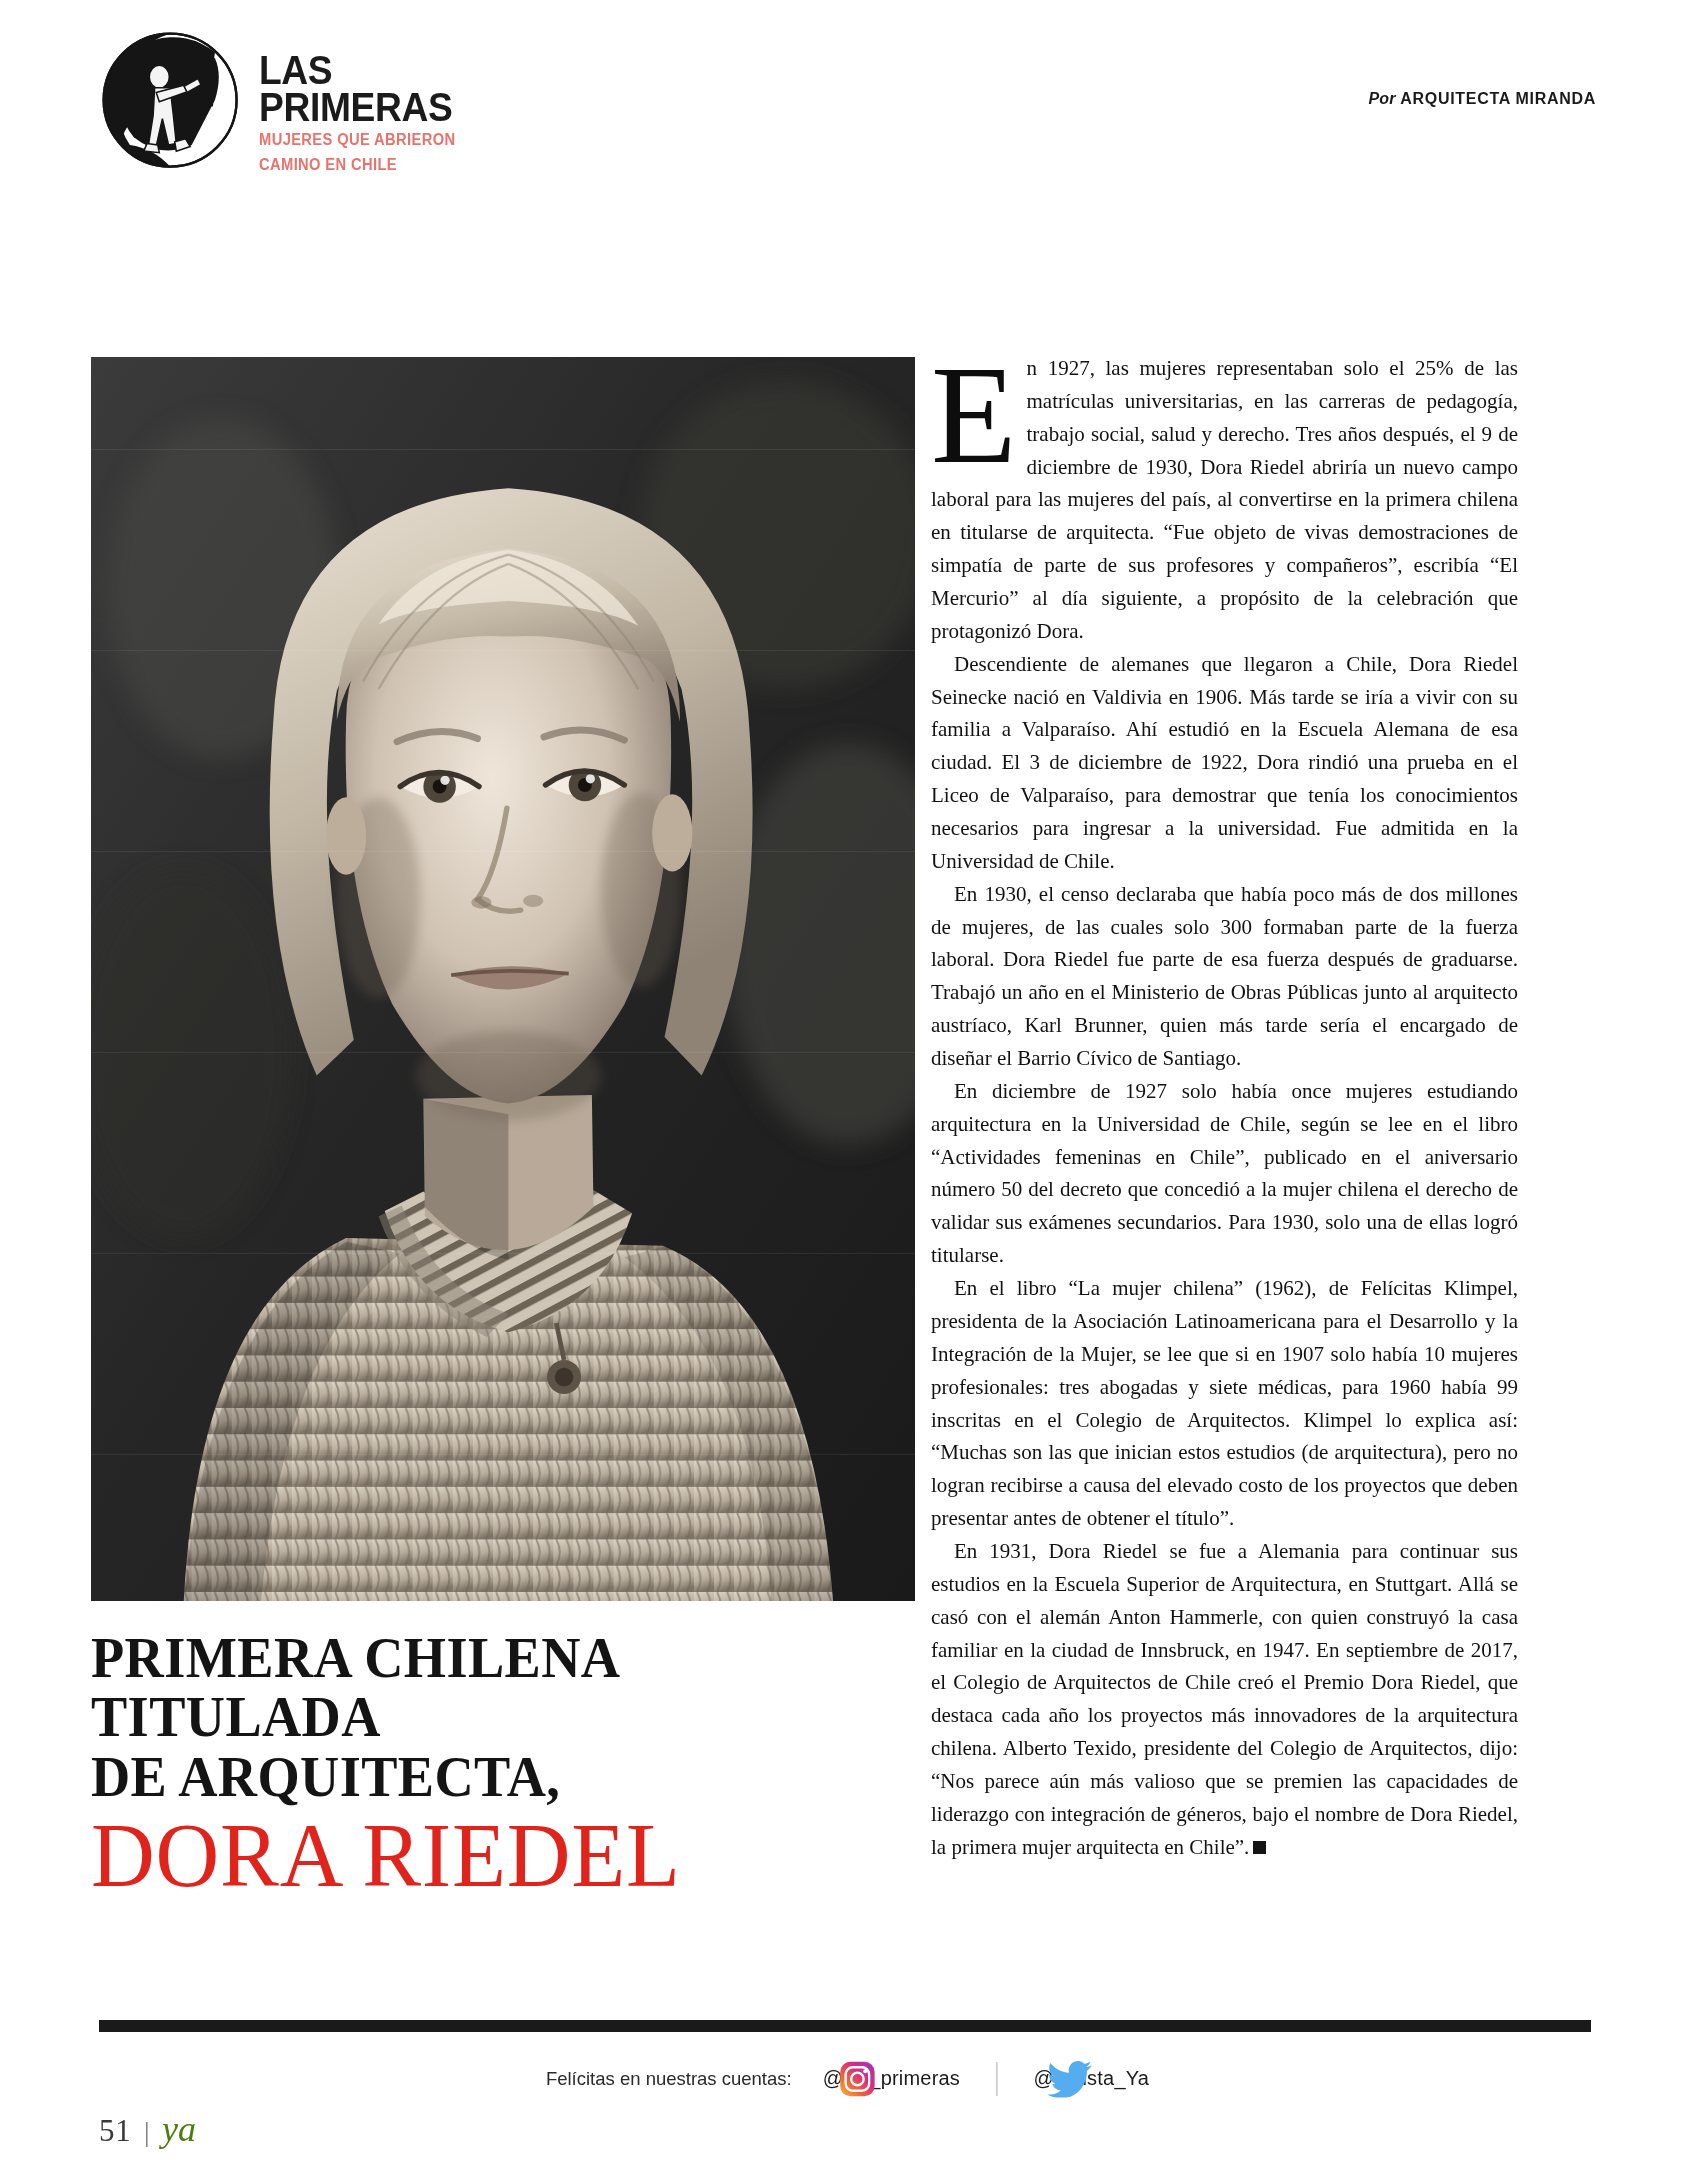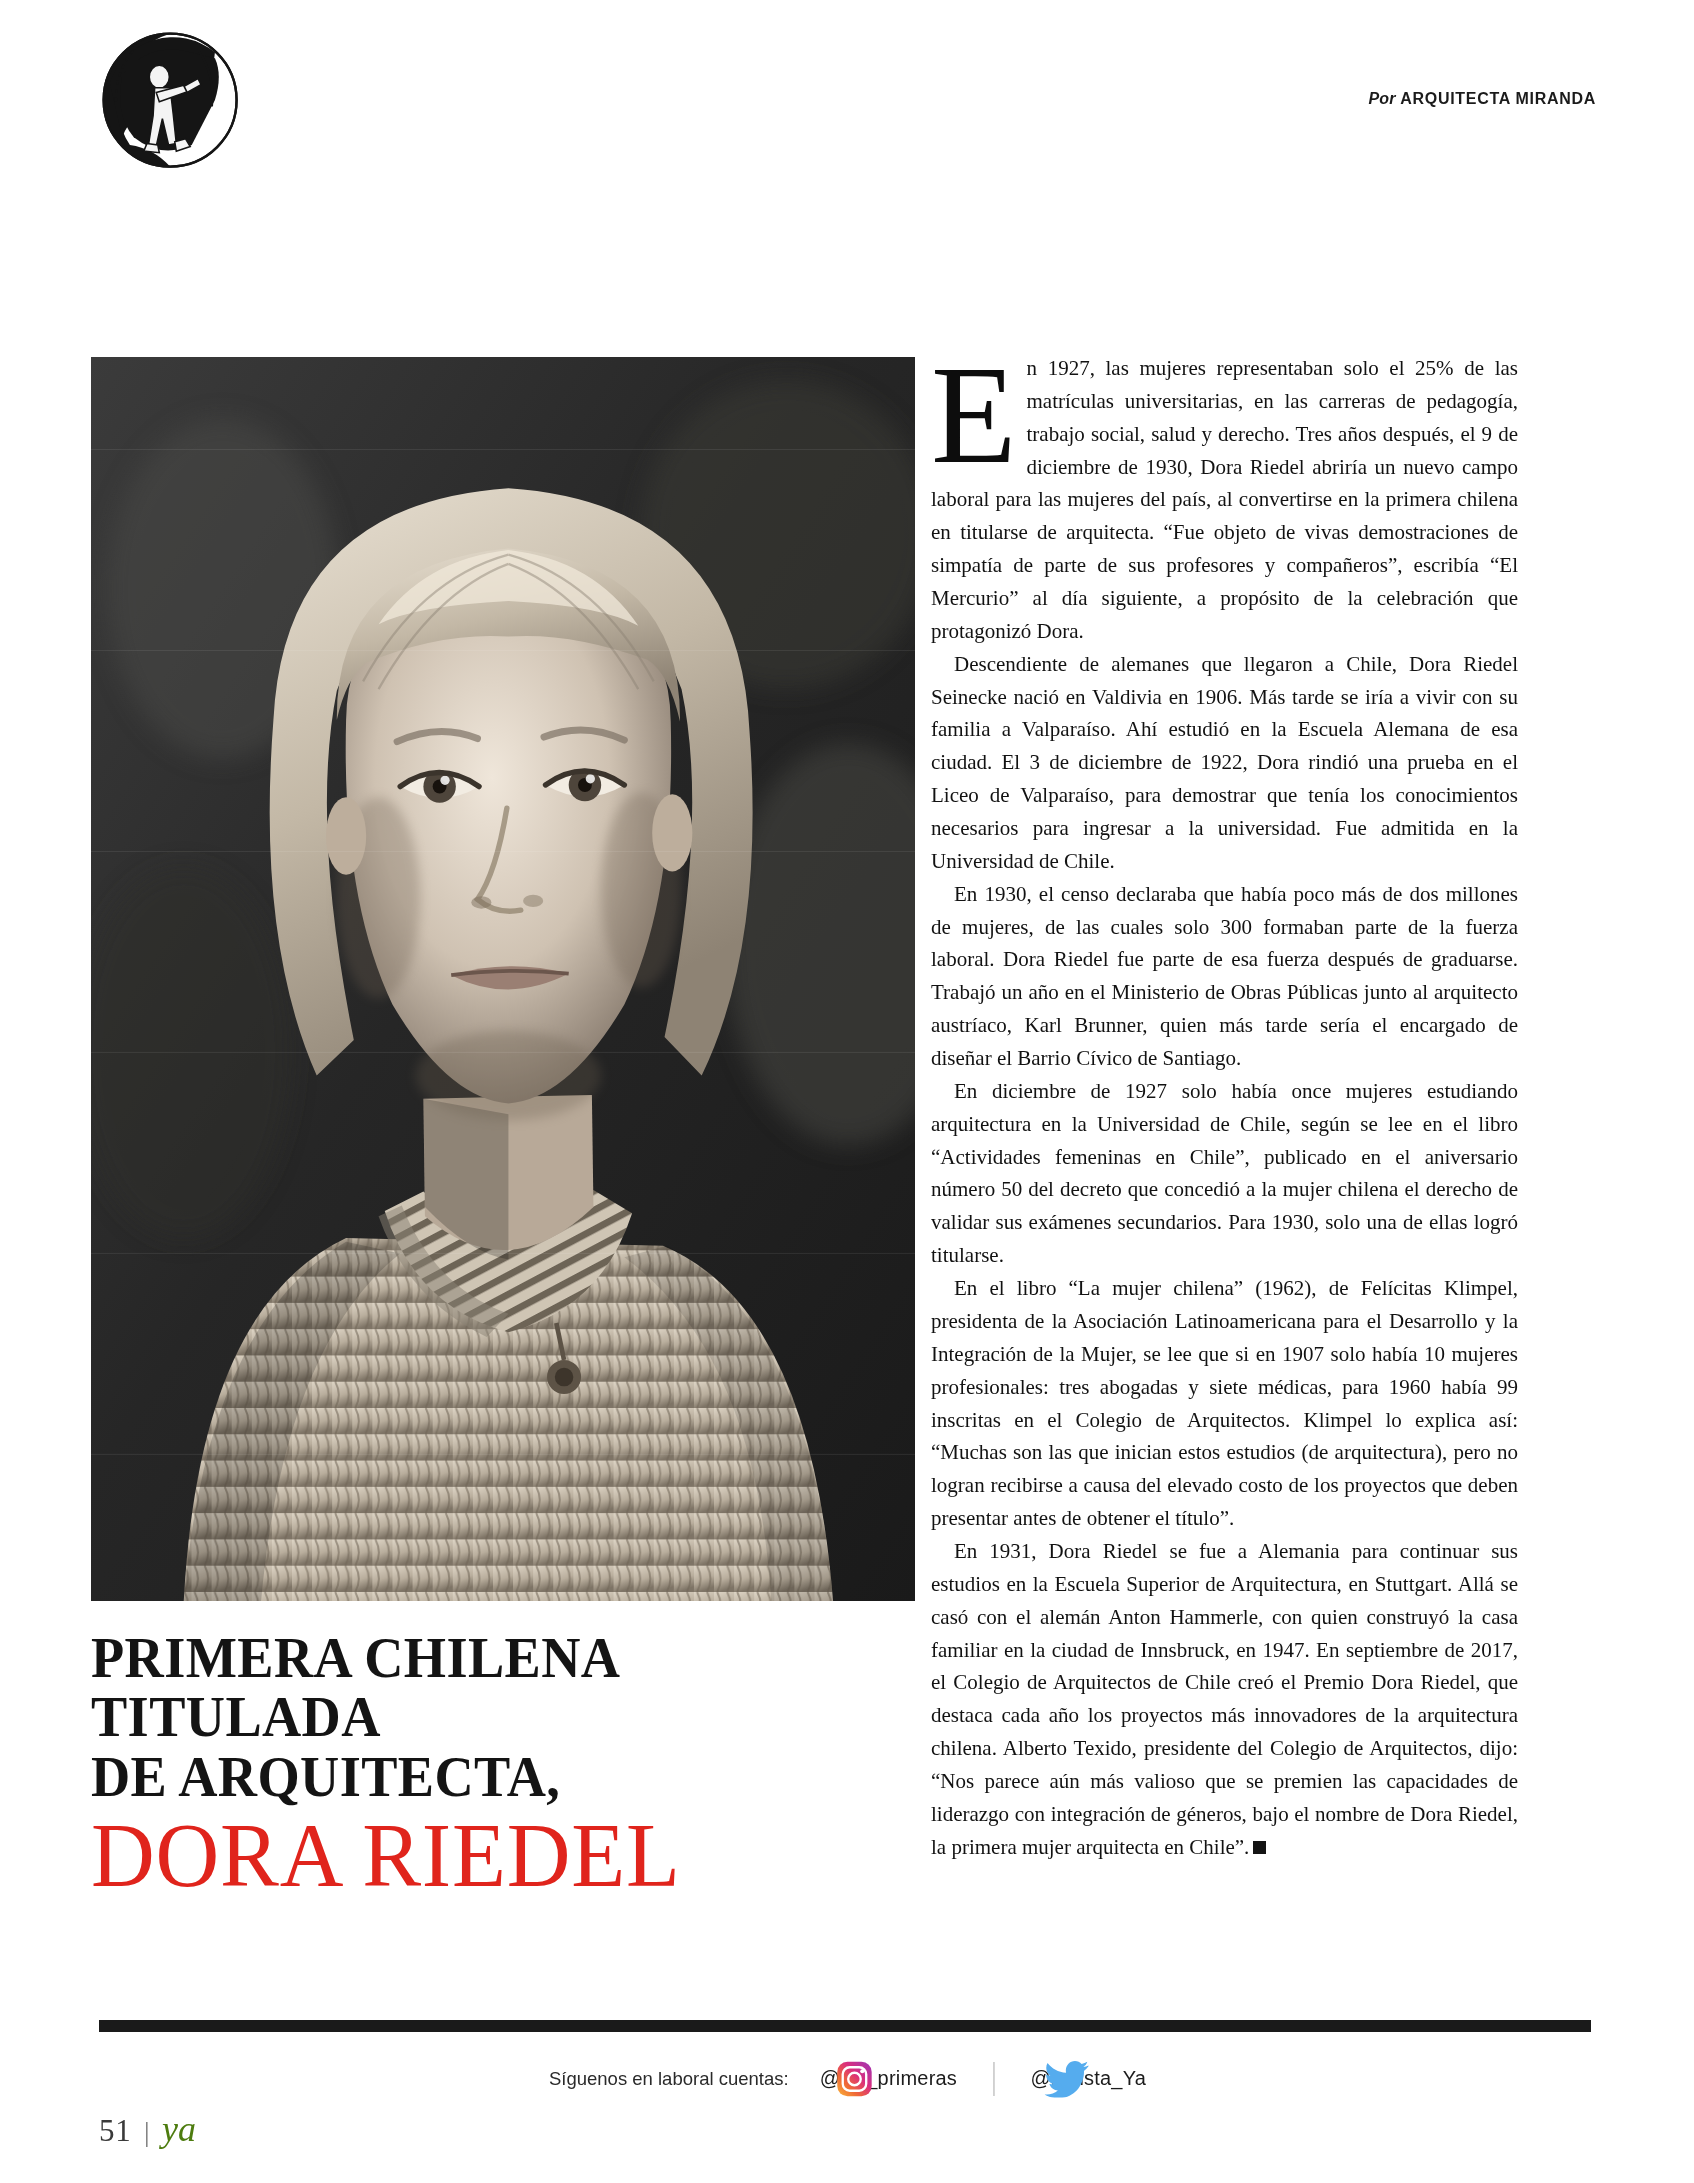--- a/index.html
+++ b/index.html
@@ -274,20 +274,26 @@
           <path d="M74 82 L112 72 L118 80 L78 94 Z"></path>
           <path d="M110 74 L128 64 L132 72 L114 82 Z"></path>
           <path d="M62 148 L76 150 L78 160 L58 158 Z"></path>
           <path d="M98 146 L112 142 L118 152 L100 158 Z"></path>
         </g>
         <path d="M130 30 Q150 60 146 100" fill="none" stroke="#151515" stroke-width="3"></path>
         <path d="M44 28 Q20 56 22 100" fill="none" stroke="#151515" stroke-width="3" stroke-dasharray="5 6"></path>
       </svg>
     </div>
 
+    <div id="brand-words">
+      <div class="brand-line">LAS</div>
+      <div class="brand-line">PRIMERAS</div>
+      <div class="brand-sub">MUJERES QUE ABRIERON</div>
+      <div class="brand-sub">CAMINO EN CHILE</div>
+    </div>
   </div>
 
   <div id="byline">
     <span class="por">Por</span>
     <span>ARQUITECTA MIRANDA</span>
   </div>
 </div>
 
 <div id="left-col">
 
@@ -421,21 +427,21 @@
   <p>En 1930, el censo declaraba que había poco más de dos millones de mujeres, de las cuales solo 300 formaban parte de la fuerza laboral. Dora Riedel fue parte de esa fuerza después de graduarse. Trabajó un año en el Ministerio de Obras Públicas junto al arquitecto austríaco, Karl Brunner, quien más tarde sería el encargado de diseñar el Barrio Cívico de Santiago.</p>
   <p>En diciembre de 1927 solo había once mujeres estudiando arquitectura en la Universidad de Chile, según se lee en el libro “Actividades femeninas en Chile”, publicado en el aniversario número 50 del decreto que concedió a la mujer chilena el derecho de validar sus exámenes secundarios. Para 1930, solo una de ellas logró titularse.</p>
   <p>En el libro “La mujer chilena” (1962), de Felícitas Klimpel, presidenta de la Asociación Latinoamericana para el Desarrollo y la Integración de la Mujer, se lee que si en 1907 solo había 10 mujeres profesionales: tres abogadas y siete médicas, para 1960 había 99 inscritas en el Colegio de Arquitectos. Klimpel lo explica así: “Muchas son las que inician estos estudios (de arquitectura), pero no logran recibirse a causa del elevado costo de los proyectos que deben presentar antes de obtener el título”.</p>
   <p><span>En 1931, Dora Riedel se fue a Alemania para continuar sus estudios en la Escuela Superior de Arquitectura, en Stuttgart. Allá se casó con el alemán Anton Hammerle, con quien construyó la casa familiar en la ciudad de Innsbruck, en 1947. En septiembre de 2017, el Colegio de Arquitectos de Chile creó el Premio Dora Riedel, que destaca cada año los proyectos más innovadores de la arquitectura chilena. Alberto Texido, presidente del Colegio de Arquitectos, dijo: “Nos parece aún más valioso que se premien las capacidades de liderazgo con integración de géneros, bajo el nombre de Dora Riedel, la primera mujer arquitecta en Chile”.</span><span class="endmark"></span></p>
 </div>
 
 <div id="footer-rule"></div>
 
 <div id="footer">
   <div id="social">
-    <span id="social-label">Síguenos en laboral cuentas:</span>
+    <span id="social-label">Felícitas en nuestras cuentas:</span>
 
     <span class="handle-group">
       <span class="handle-text">@las_primeras</span>
       <span class="social-icon">
         <svg viewBox="0 0 46 46" width="36" height="36">
           <defs>
             <linearGradient id="igGrad" x1="0" y1="1" x2="1" y2="0">
               <stop offset="0%" stop-color="#f9b73a"></stop>
               <stop offset="30%" stop-color="#f06a35"></stop>
               <stop offset="60%" stop-color="#da2e7d"></stop>

